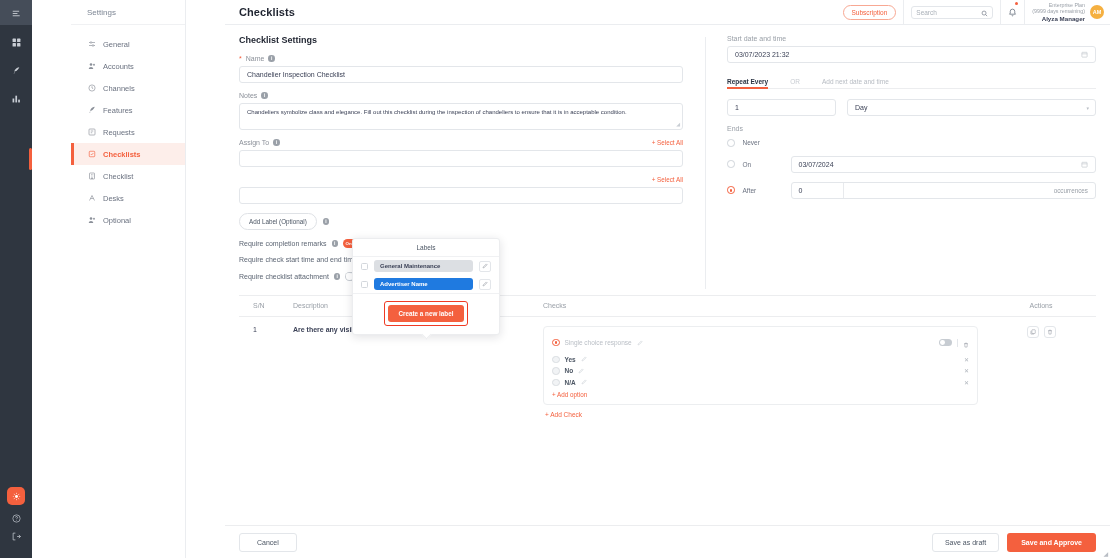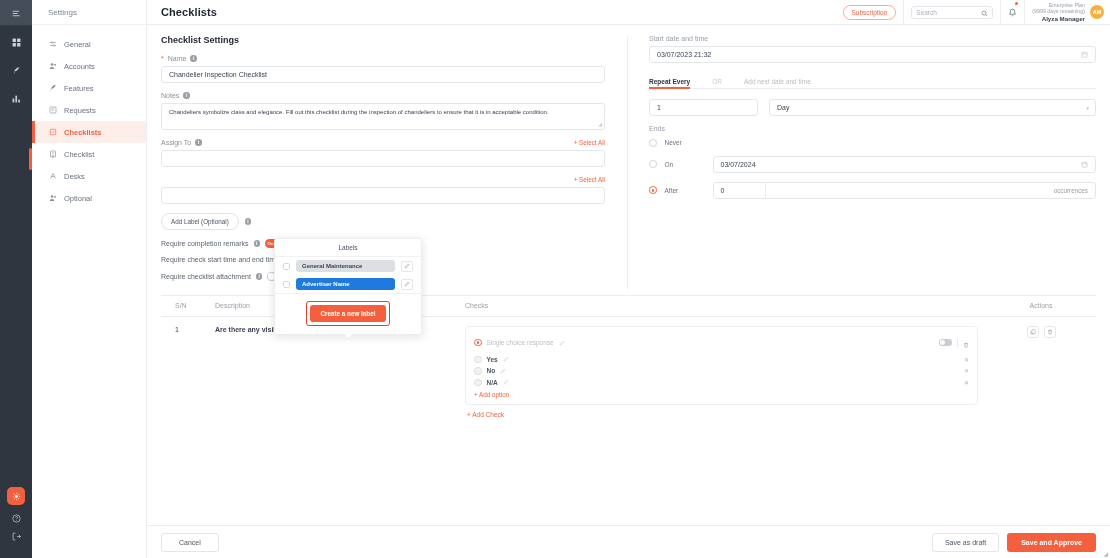--- a/index.html
+++ b/index.html
@@ -3,21 +3,21 @@
 <meta charset="utf-8">
 <style>
   * { box-sizing: border-box; margin: 0; padding: 0; }
   html, body {
     width: 1110px; height: 558px;
     font-family: "Liberation Sans", sans-serif;
     background: #ffffff;
     overflow: hidden;
     color: #3c4257;
   }
-  #app { position: relative; width: 1110px; height: 558px; display: flex; }
+  #app { position: relative; width: 1110px; height: 558px; display: flex; gap: 39px; }
 
   
   .rail {
     width: 32px; height: 558px; background: #2f3640;
     display: flex; flex-direction: column; align-items: center;
     flex: 0 0 32px; position: relative;
   }
   .rail-top {
     width: 32px; height: 25px; background: #454d59;
     display: flex; align-items: center; justify-content: center;
@@ -340,20 +340,29 @@
         <span class="sico">
           <svg width="8" height="8" viewBox="0 0 16 16" fill="currentColor">
               <circle cx="6" cy="5" r="2.6"></circle>
               <path d="M1.5 14c0-2.6 2-4.2 4.5-4.2s4.5 1.6 4.5 4.2z"></path>
               <circle cx="12" cy="5.5" r="1.8"></circle>
             </svg>
         </span>
         <span>Accounts</span>
       </div>
 
+      <div class="side-item">
+        <span class="sico">
+          <svg width="8" height="8" viewBox="0 0 16 16" fill="none" stroke="currentColor" stroke-width="1.3">
+              <circle cx="8" cy="8" r="6.2"></circle>
+              <path d="M8 4.5V8l2.4 1.5"></path>
+            </svg>
+        </span>
+        <span>Channels</span>
+      </div>
 
 
       <div class="side-item">
         <span class="sico">
           <svg width="8" height="8" viewBox="0 0 16 16" fill="currentColor">
               <path d="M13.5 1.5c-3.2 0-6.3 2.2-8.3 5.3l-1 3.2 3.2-1c3.1-2 5.3-5.1 6.1-7.5z"></path>
               <path d="M4 11l1.2 1.2L2.5 14z"></path>
             </svg>
         </span>
         <span>Features</span>

